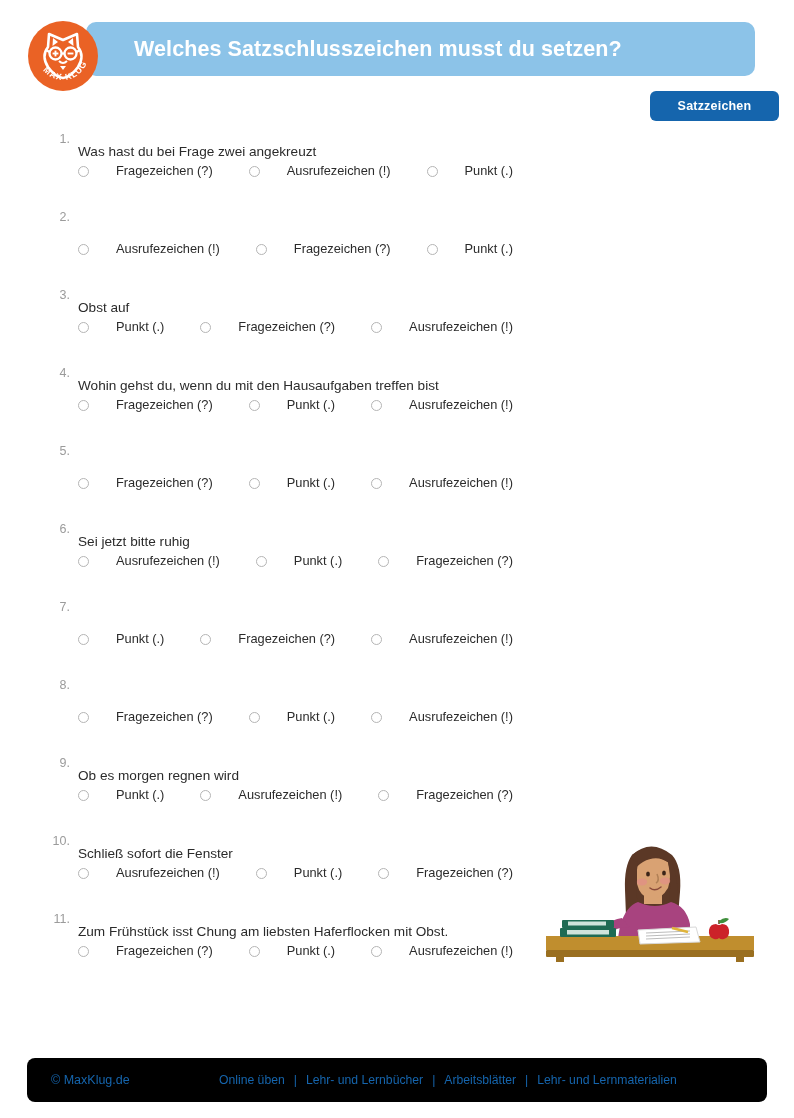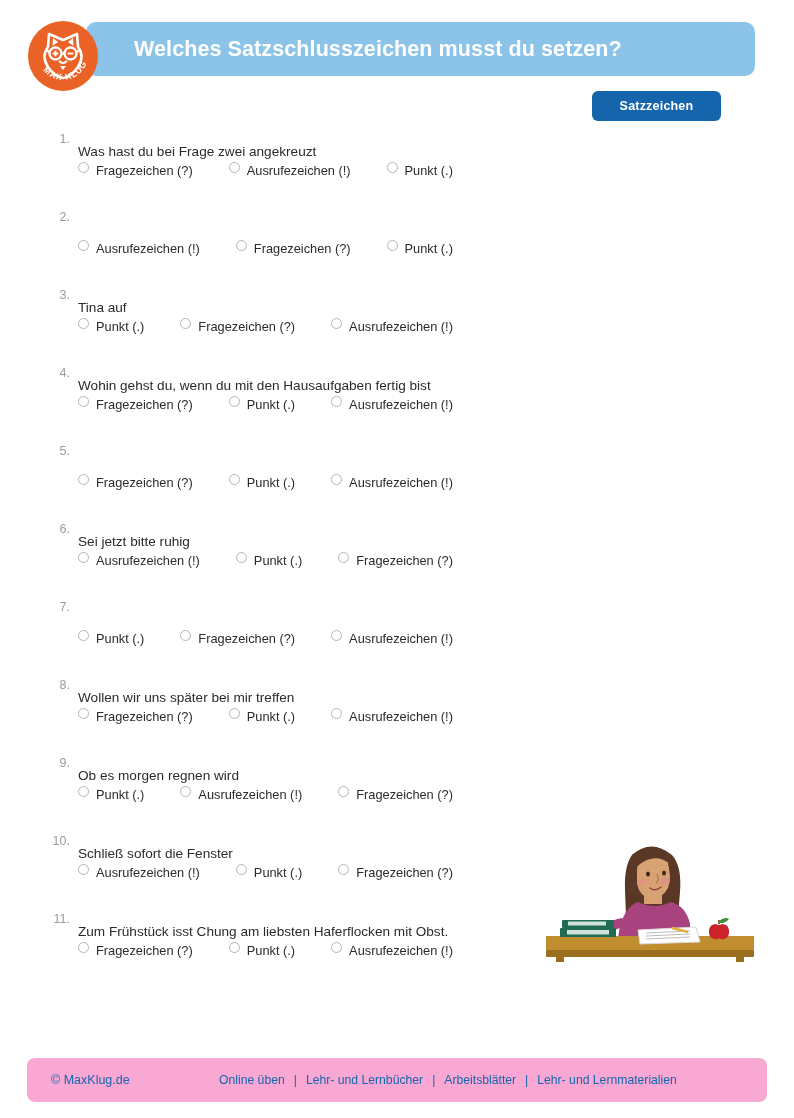--- a/index.html
+++ b/index.html
@@ -35,21 +35,21 @@
     height: 48px;
     line-height: 54px;
     font-size: 21.5px;
     font-weight: bold;
     color: #ffffff;
     letter-spacing: 0.1px;
     white-space: nowrap;
   }
   .badge {
     position: absolute;
-    left: 592px; top: 73px;
+    left: 650px; top: 73px;
     width: 129px; height: 30px;
     background: #1565ad;
     border-radius: 6px;
     color: #ffffff;
     font-size: 12.5px;
     font-weight: bold;
     display: flex;
     align-items: center;
     justify-content: center;
     letter-spacing: 0.2px;
@@ -91,22 +91,24 @@
     white-space: nowrap;
   }
   .q-options {
     position: absolute;
     left: 78px; top: 33px;
     display: flex;
     align-items: center;
   }
   .opt {
     display: flex;
+    align-items: center;
     margin-right: 36px;
     cursor: pointer;
+    gap: 20px;
   }
   .opt:last-child { margin-right: 0; }
   .radio {
     width: 11px; height: 11px;
     border: 1px solid #b5b5b5;
     border-radius: 50%;
     background: #ffffff;
     margin-right: 7px;
     flex: none;
   }
@@ -122,21 +124,21 @@
     position: absolute;
     left: 540px; top: 832px;
     width: 222px; height: 130px;
   }
 
   
   .footer {
     position: absolute;
     left: 27px; top: 1058px;
     width: 740px; height: 44px;
-    background: #f9a8d4;
+    background: #000000;
     border-radius: 8px;
     display: flex;
     align-items: center;
   }
   .footer-copy {
     position: absolute;
     left: 24px;
     font-size: 12.5px;
     color: #1565ad;
   }
@@ -231,41 +233,41 @@
           </div>
           <div class="opt">
             <span class="radio"></span>
             <span class="opt-label">Punkt (.)</span>
           </div>
         </div>
       </div>
       <div class="q-block">
         <div class="q-head">
           <div class="q-num">3.</div>
-          <div class="q-text">Tina auf</div>
+          <div class="q-text">Obst auf</div>
         </div>
         <div class="q-options">
           <div class="opt">
             <span class="radio"></span>
             <span class="opt-label">Punkt (.)</span>
           </div>
           <div class="opt">
             <span class="radio"></span>
             <span class="opt-label">Fragezeichen (?)</span>
           </div>
           <div class="opt">
             <span class="radio"></span>
             <span class="opt-label">Ausrufezeichen (!)</span>
           </div>
         </div>
       </div>
       <div class="q-block">
         <div class="q-head">
           <div class="q-num">4.</div>
-          <div class="q-text">Wohin gehst du, wenn du mit den Hausaufgaben fertig bist</div>
+          <div class="q-text">Wohin gehst du, wenn du mit den Hausaufgaben treffen bist</div>
         </div>
         <div class="q-options">
           <div class="opt">
             <span class="radio"></span>
             <span class="opt-label">Fragezeichen (?)</span>
           </div>
           <div class="opt">
             <span class="radio"></span>
             <span class="opt-label">Punkt (.)</span>
           </div>
@@ -329,21 +331,20 @@
           </div>
           <div class="opt">
             <span class="radio"></span>
             <span class="opt-label">Ausrufezeichen (!)</span>
           </div>
         </div>
       </div>
       <div class="q-block">
         <div class="q-head">
           <div class="q-num">8.</div>
-          <div class="q-text">Wollen wir uns später bei mir treffen</div>
         </div>
         <div class="q-options">
           <div class="opt">
             <span class="radio"></span>
             <span class="opt-label">Fragezeichen (?)</span>
           </div>
           <div class="opt">
             <span class="radio"></span>
             <span class="opt-label">Punkt (.)</span>
           </div>

